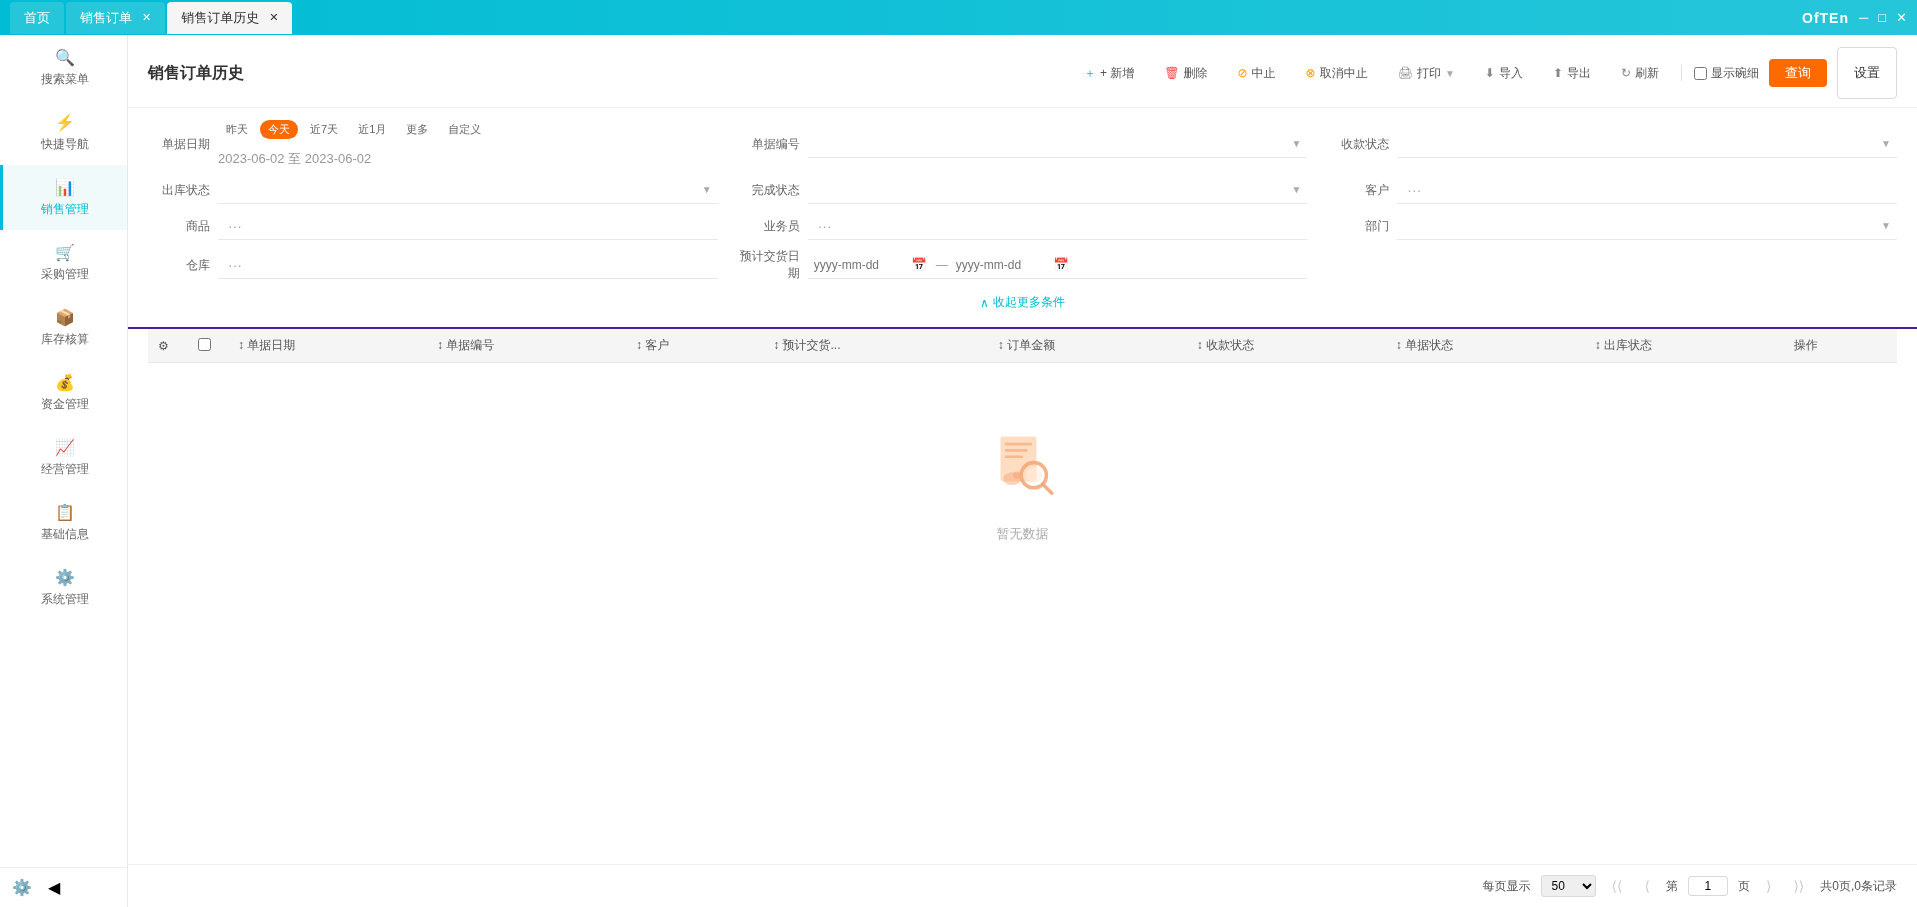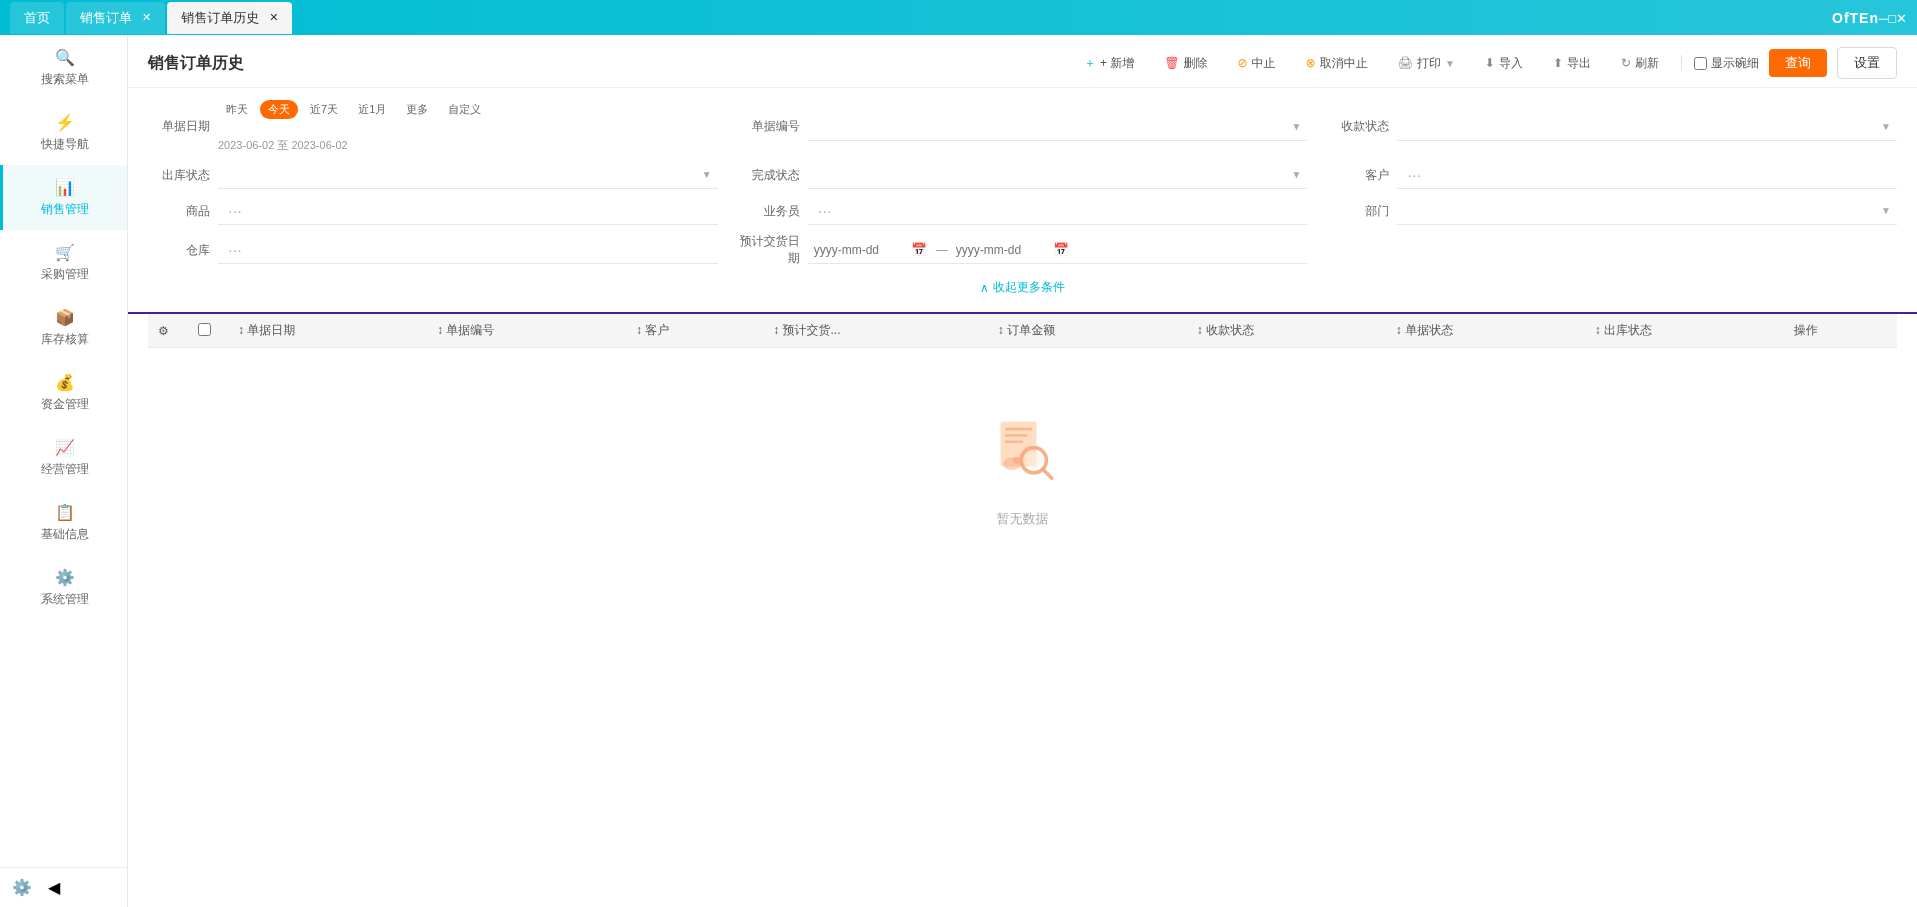--- a/index.html
+++ b/index.html
@@ -34,21 +34,22 @@
     }
     .tab-close {
       font-size: 11px;
       color: inherit;
       cursor: pointer;
       margin-left: 4px;
     }
     .top-bar-right {
       margin-left: auto;
       display: flex;
-      align-items: flex-end;
+      align-items: center;
+      gap: 10px;
       color: #fff;
       font-size: 13px;
     }
     .brand-text {
       font-size: 14px;
       font-weight: bold;
       color: #fff;
       letter-spacing: 1px;
     }
 
@@ -138,21 +139,21 @@
       border: none;
       padding: 5px 16px;
       border-radius: 4px;
       cursor: pointer;
       font-size: 13px;
     }
     .btn-secondary {
       background: #fff;
       color: #333;
       border: 1px solid #d9d9d9;
-      padding: 6px 16px;
+      padding: 16px 16px;
       border-radius: 4px;
       cursor: pointer;
       font-size: 13px;
     }
     .checkbox-label {
       display: flex;
       align-items: center;
       gap: 4px;
       font-size: 12px;
       color: #555;
@@ -203,24 +204,24 @@
       color: #666;
       background: transparent;
       border: none;
     }
     .date-tag.active {
       background: #ff6a00;
       color: #fff;
       border-radius: 10px;
     }
     .date-range-text {
-      font-size: 11px;
+      font-size: 13px;
       color: #999;
       display: block;
-      margin-top: 19px;
+      margin-top: 11px;
     }
     .filter-section {
       display: grid;
       grid-template-columns: 1fr 1fr 1fr;
       gap: 10px 20px;
     }
     .filter-item {
       display: flex;
       align-items: center;
     }
@@ -604,14 +605,30 @@
                   <path d="M44 56 Q50 52 48 58" fill="#f5a87a" opacity="0.5"></path>
                 </svg>
                 <span class="empty-text">暂无数据</span>
               </div>
             </td>
           </tr>
         </tbody>
       </table>
     </div>
 
+    <div class="table-footer">
+      <span>每页显示</span>
+      <select class="per-page-select">
+        <option>50</option>
+        <option>100</option>
+        <option>200</option>
+      </select>
+      <button class="pagination-btn" disabled="">⟨⟨</button>
+      <button class="pagination-btn" disabled="">⟨</button>
+      <span>第</span>
+      <input class="page-input" type="text" value="1" style="">
+      <span>页</span>
+      <button class="pagination-btn" disabled="">⟩</button>
+      <button class="pagination-btn" disabled="">⟩⟩</button>
+      <span>共0页,0条记录</span>
+    </div>
   </div>
 </div>
 
 </body></html>

